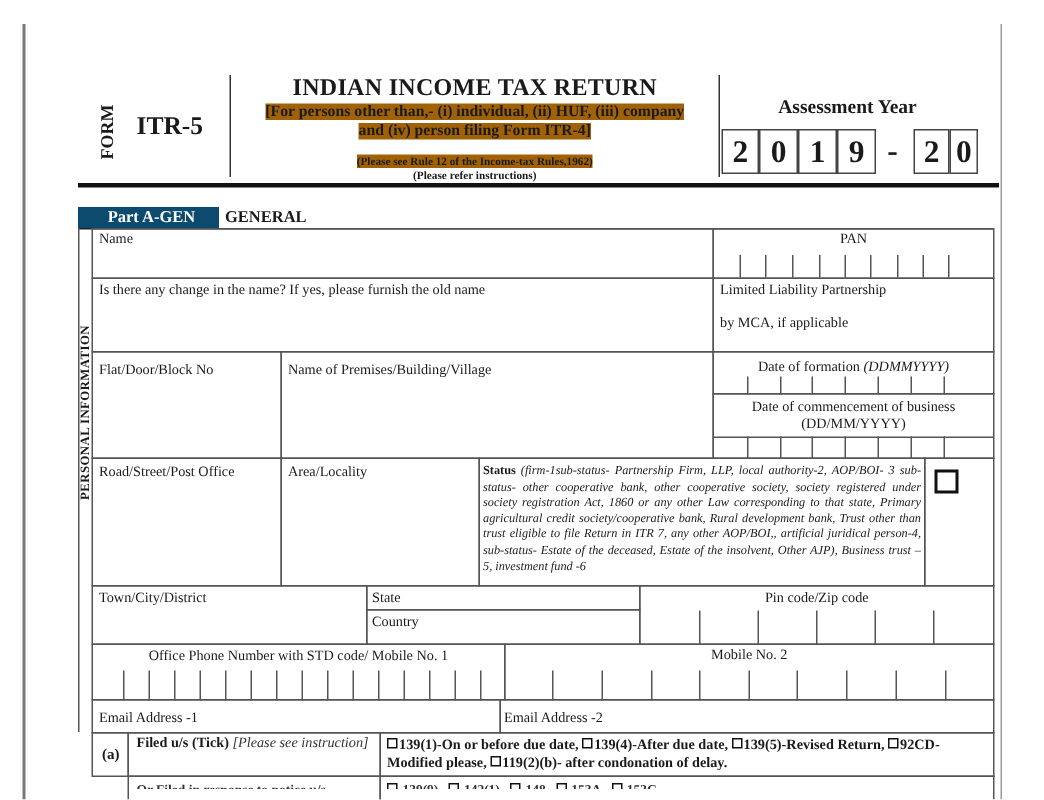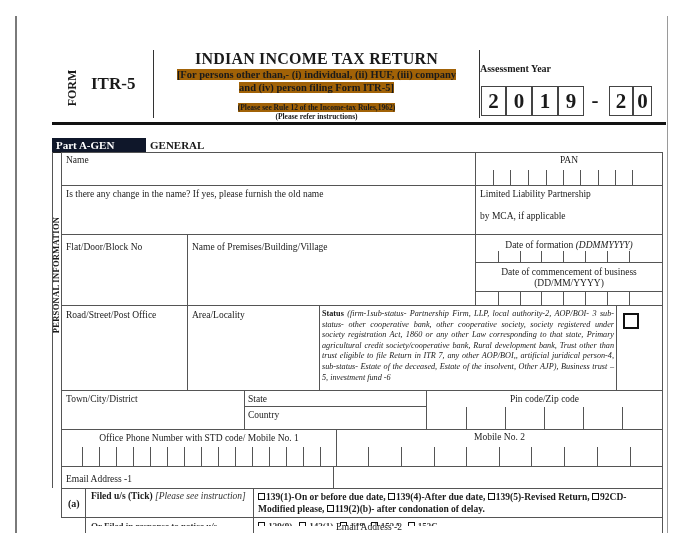--- a/index.html
+++ b/index.html
@@ -11,26 +11,26 @@
     .hdr-form { position: absolute; left: 62px; top: 66px; width: 20px; height: 44px; }
     .hdr-form span { position: absolute; left: 50%; top: 50%; transform: translate(-50%,-50%) rotate(-90deg); font-weight: bold; font-size: 12px; white-space: nowrap; }
     .hdr-itr { position: absolute; left: 91px; top: 74px; font-size: 17px; font-weight: bold; }
     .hdr-divider-l { position: absolute; left: 153px; top: 50px; width: 1px; height: 68px; background: #333; }
     .hdr-divider-r { position: absolute; left: 479px; top: 50px; width: 1px; height: 68px; background: #333; }
     .hdr-title { position: absolute; left: 154px; top: 50px; width: 325px; text-align: center; font-weight: bold; font-size: 16px; letter-spacing: 0.2px; }
     .hl { background: #a16207; }
     .hdr-sub { position: absolute; left: 154px; top: 68px; width: 325px; text-align: center; font-weight: bold; font-size: 10.5px; line-height: 13px; }
     .hdr-rule { position: absolute; left: 154px; top: 103px; width: 325px; text-align: center; font-weight: bold; font-size: 7.5px; line-height: 9px; }
     .hdr-rule2 { position: absolute; left: 154px; top: 112px; width: 325px; text-align: center; font-weight: bold; font-size: 7.5px; line-height: 9px; }
-    .ay-label { position: absolute; left: 480px; top: 63px; width: 170px; font-weight: bold; font-size: 10px; font-family: Liberation Serif, serif; }
+    .ay-label { position: absolute; left: 480px; top: 63px; width: 170px; text-align: center; font-weight: bold; font-size: 13px; font-family: Liberation Serif, serif; }
     .ay-box { position: absolute; top: 86px; height: 30px; border: 1px solid #444; font-weight: bold; font-size: 21px; text-align: center; line-height: 28px; }
     .ay-dash { position: absolute; top: 86px; left: 588px; width: 14px; text-align: center; font-size: 21px; font-weight: bold; line-height: 28px; }
     .thick-rule { position: absolute; left: 52px; top: 122px; width: 614px; height: 3px; background: #111; }
 
-    .parta { position: absolute; left: 52px; top: 138px; width: 94px; height: 14px; background: #0f172a; color: #fff; font-weight: bold; font-size: 11px; line-height: 14px; padding-left: 4px; }
+    .parta { position: absolute; left: 52px; top: 138px; width: 94px; height: 14px; background: #0c4a6e; color: #fff; font-weight: bold; font-size: 11px; line-height: 14px; padding-left: 4px; text-align: center; }
     .general { position: absolute; left: 150px; top: 138px; font-weight: bold; font-size: 11px; line-height: 14px; }
     .sect-rule { position: absolute; left: 52px; top: 152px; width: 610px; height: 1px; background: #222; }
 
     .side-box { position: absolute; left: 52px; top: 152px; width: 9px; height: 336px; border-left: 1px solid #555; }
     .side-label { position: absolute; left: 48px; top: 200px; width: 16px; height: 150px; }
     .side-label span { position: absolute; left: 50%; top: 50%; transform: translate(-50%,-50%) rotate(-90deg); font-weight: bold; font-size: 8.5px; white-space: nowrap; letter-spacing: 0.3px; }
 
     .cell { position: absolute; border: 1px solid #555; }
     .lbl { position: absolute; font-weight: normal; font-size: 9.5px; line-height: 11px; }
     .lbl-c { text-align: center; }
@@ -54,21 +54,21 @@
 
 <div class="hdr-form">
     <span>FORM</span>
   </div>
 <div class="hdr-itr">ITR-5</div>
 <div class="hdr-divider-l"></div>
 <div class="hdr-divider-r"></div>
 <div class="hdr-title">INDIAN INCOME TAX RETURN</div>
 <div class="hdr-sub">
   <span class="hl">[For persons other than,- (i) individual, (ii) HUF, (iii) company</span><br>
-  <span class="hl">and (iv) person filing Form ITR-5]</span>
+  <span class="hl">and (iv) person filing Form ITR-4]</span>
 </div>
 <div class="hdr-rule"><span class="hl">(Please see Rule 12 of the Income-tax Rules,1962)</span></div>
 <div class="hdr-rule2">(Please refer instructions)</div>
 
 <div class="ay-label">Assessment Year</div>
 <div class="ay-box" style="left:481px;width:25px;">2</div>
 <div class="ay-box" style="left:506px;width:26px;">0</div>
 <div class="ay-box" style="left:532px;width:26px;">1</div>
 <div class="ay-box" style="left:558px;width:26px;">9</div>
 <div class="ay-dash">-</div>
@@ -186,21 +186,21 @@
 <div class="tick" style="left:466px;top:447px;height:20px;"></div>
 <div class="tick" style="left:499px;top:447px;height:20px;"></div>
 <div class="tick" style="left:531px;top:447px;height:20px;"></div>
 <div class="tick" style="left:564px;top:447px;height:20px;"></div>
 <div class="tick" style="left:597px;top:447px;height:20px;"></div>
 <div class="tick" style="left:630px;top:447px;height:20px;"></div>
 
 <div class="cell" style="left:61px;top:466px;width:273px;height:23px;"></div>
 <div class="lbl" style="left:66px;top:474px;">Email Address -1</div>
 <div class="cell" style="left:333px;top:466px;width:330px;height:23px;"></div>
-<div class="lbl" style="left:336px;top:474px;margin-top:48px;">Email Address -2</div>
+<div class="lbl" style="left:336px;top:474px;">Email Address -2</div>
 
 <div class="cell" style="left:61px;top:488px;width:25px;height:30px;"></div>
 <div class="row-a">(a)</div>
 <div class="cell" style="left:85px;top:488px;width:169px;height:30px;"></div>
 <div class="filed-lbl"><span>Filed u/s (Tick)</span> <i>[Please see instruction]</i></div>
 <div class="cell" style="left:253px;top:488px;width:410px;height:30px;"></div>
 <div class="filed-opts">
   <span><span class="cb"></span><span>139(1)-On or before due date,</span></span>
   <span><span class="cb"></span><span>139(4)-After due date,</span></span>
   <span><span class="cb"></span><span>139(5)-Revised Return,</span></span>

